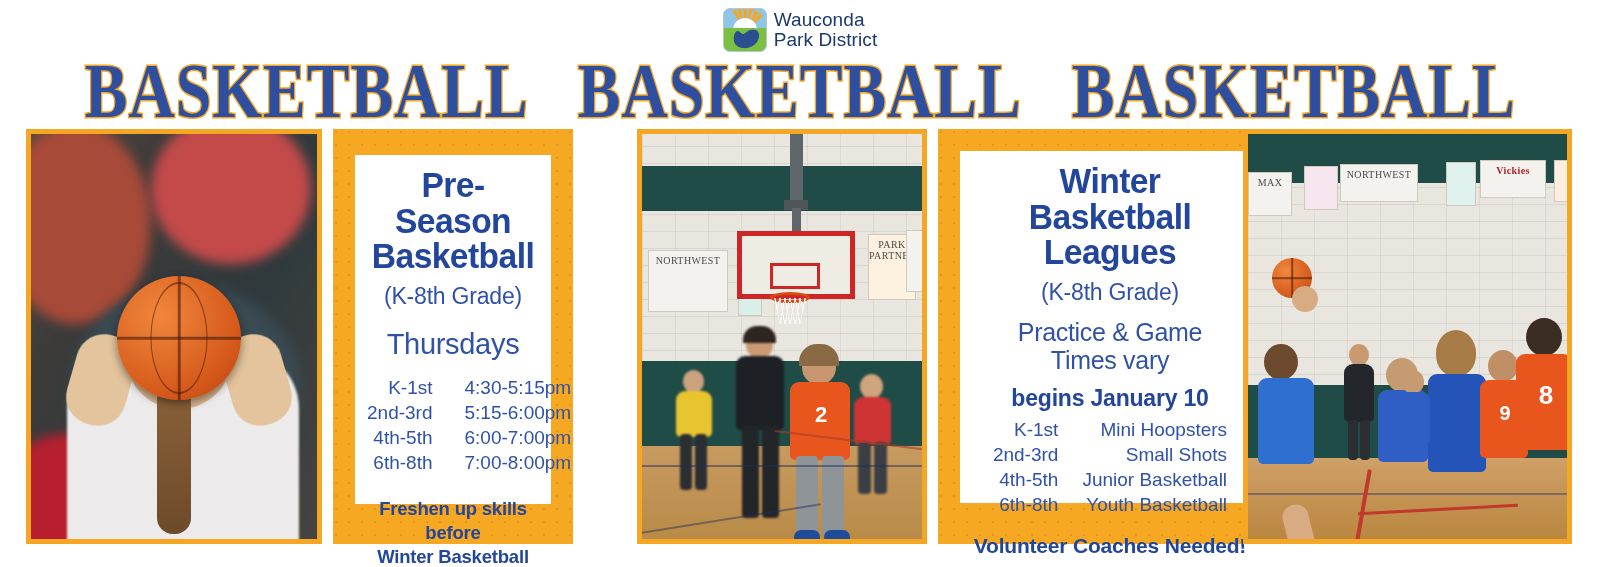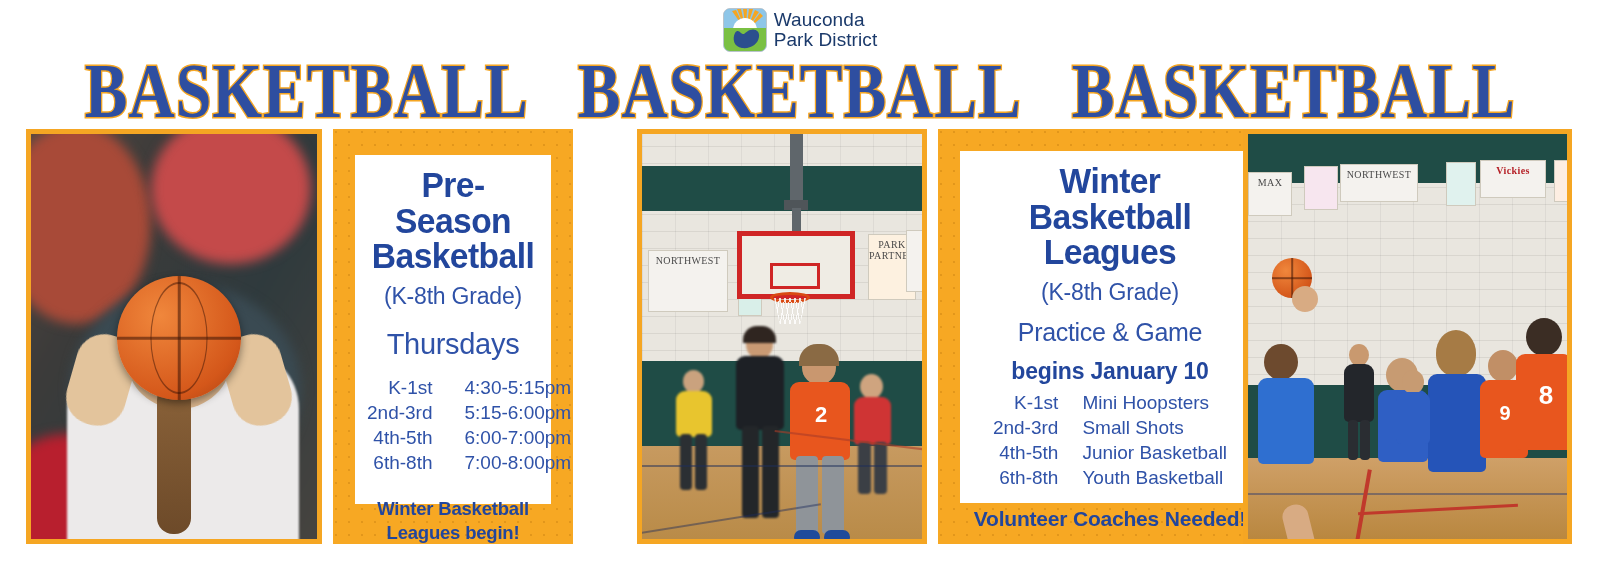--- a/index.html
+++ b/index.html
@@ -87,21 +87,21 @@
   .when-b { color: #2f52a8; font-size: 25px; line-height: 1.1; margin-top: 13px; letter-spacing: -.3px; }
   .begins { color: #22469c; font-weight: 700; font-size: 23px; margin-top: 11px; letter-spacing: -.2px; }
 
   table.rows {
     margin: 14px auto 0; border-collapse: collapse; color: #2f52a8;
     font-size: 19px; line-height: 1.32;
   }
   table.rows.tight { margin-top: 5px; }
   table.rows td { padding: 0 6px; white-space: nowrap; }
   table.rows td.g { text-align: right; }
-  table.rows td.v { text-align: left; padding-left: 26px; }
+  table.rows td.v { text-align: right; padding-left: 26px; }
   table.rows.b td.v { padding-left: 18px; }
 
   .footnote {
     color: #22469c; font-weight: 700; font-size: 18.5px; line-height: 1.28;
     margin-top: 22px; letter-spacing: -.2px;
   }
   .footnote-b {
     color: #22469c; font-weight: 700; font-size: 21px;
     margin-top: 17px; letter-spacing: -.2px;
   }
@@ -236,20 +236,21 @@
               <td class="g">4th-5th</td>
               <td class="v">6:00-7:00pm</td>
             </tr>
             <tr>
               <td class="g">6th-8th</td>
               <td class="v">7:00-8:00pm</td>
             </tr>
           </tbody>
         </table>
         <div class="footnote">
+          <div>Freshen up skills before</div>
           <div>Winter Basketball Leagues begin!</div>
         </div>
       </div>
     </div>
 
     <div class="panel photo-panel" style="left:637px;width:290px;">
       <div class="photo-inner">
         <div class="gymwall">
           <div class="brick"></div>
           <div class="greenband" style="top:8%;height:11%;"></div>
@@ -317,20 +318,21 @@
     <div class="panel text-panel" style="left:938px;width:344px;">
       <div class="card card-b">
         <div class="hl">
           <div>Winter</div>
           <div>Basketball</div>
           <div>Leagues</div>
         </div>
         <div class="grade">(K-8th Grade)</div>
         <div class="when-b">
           <div>Practice &amp; Game</div>
+          <div>Times vary</div>
         </div>
         <div class="begins">begins January 10</div>
         <table class="rows b tight">
           <tbody>
             <tr>
               <td class="g">K-1st</td>
               <td class="v">Mini Hoopsters</td>
             </tr>
             <tr>
               <td class="g">2nd-3rd</td>

